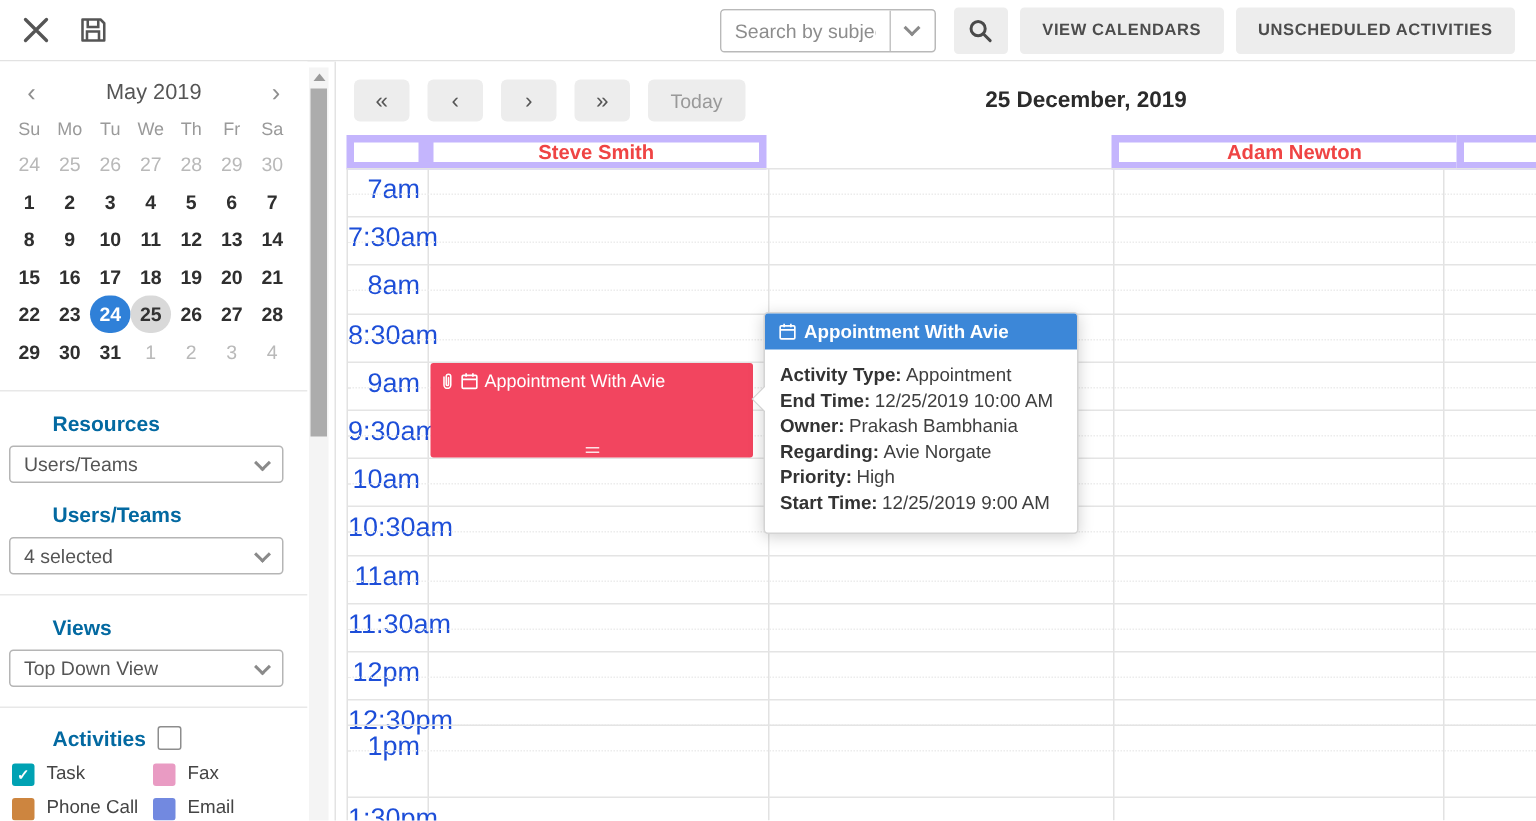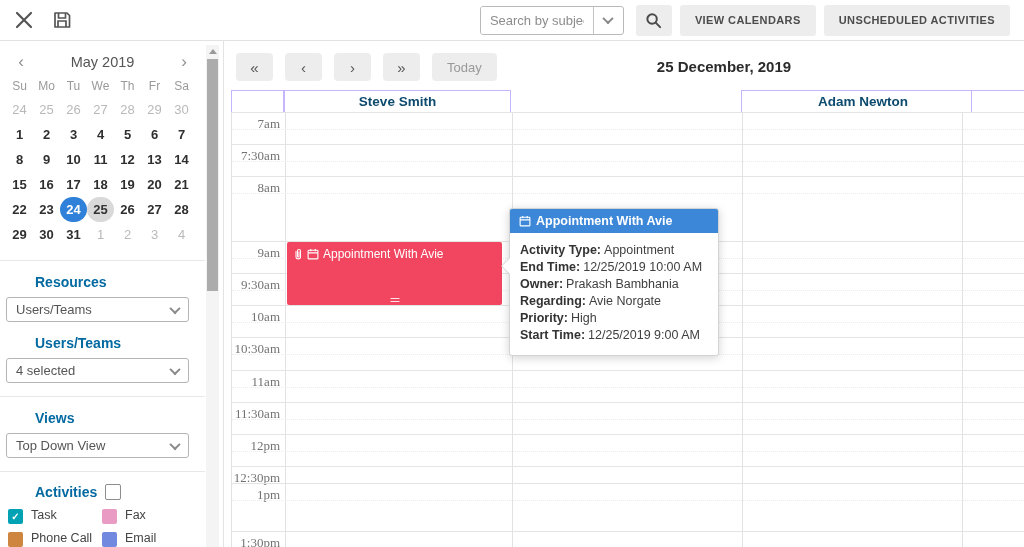--- a/index.html
+++ b/index.html
@@ -61,27 +61,27 @@
   .main { position:absolute; left:223px; top:41px; right:0; bottom:0; overflow:hidden; background:#fff;
     border-left:1px solid #e3e3e3; }
   .cal-toolbar { position:absolute; top:12px; left:12px; display:flex; gap:12px; }
   .nav-btn { width:37px; height:28px; background:#ededed; border-radius:4px; border:none; color:#555;
     font-size:15px; font-family:"Liberation Sans", sans-serif; cursor:pointer; }
   .today-btn { height:28px; padding:0 15px; background:#ededed; border-radius:4px; border:none; color:#999;
     font-size:13px; font-family:"Liberation Sans", sans-serif; cursor:pointer; }
   .cal-title { position:absolute; top:17px; left:500px; transform:translateX(-50%); font-size:15px;
     font-weight:bold; color:#2b2b2b; white-space:nowrap; }
 
-  .hcell { position:absolute; top:49px; height:23px; border:1px solid #c4b5fd; display:flex; align-items:center;
-    justify-content:center; font-size:13.5px; font-weight:bold; color:#0c4a6e; background:#fff; }
+  .hcell { position:absolute; top:49px; height:23px; border:5px solid #c4b5fd; display:flex; align-items:center;
+    justify-content:center; font-size:13.5px; font-weight:bold; color:#ef4444; background:#fff; }
 
   .grid-body { position:absolute; left:7px; top:71px; right:0; bottom:0; border-left:1px solid #e2e2e2; }
   .trow { position:absolute; left:0; right:0; height:32.2px; border-top:1px solid #e4e4e4; }
   .trow::after { content:""; position:absolute; top:16px; left:0; right:0; border-top:1px dotted #ececec; }
-  .tlabel { position:absolute; top:3px; left:0; width:48px; text-align:right; font-size:13px; color:#737373;font-family:Liberation Serif, serif; }
+  .tlabel { position:absolute; top:3px; left:0; width:48px; text-align:right; font-size:18px; color:#1d4ed8; }
   .vline { position:absolute; top:0; bottom:0; width:1px; background:#e2e2e2; }
 
   .event { position:absolute; left:55px; top:130px; width:215px; height:63px; background:#f2455f;
     border-radius:2px; color:#fff; padding:3px 5px; z-index:2; cursor:pointer; }
   .ev-time { font-size:10.5px; }
   .ev-title { font-size:12px; display:flex; align-items:center; gap:4px; margin-top:2px; }
   .ev-title svg { flex:0 0 auto; }
   .ev-handle { position:absolute; bottom:3px; left:50%; transform:translateX(-50%); width:9px; height:4px;
     border-top:1px solid rgba(255,255,255,.85); border-bottom:1px solid rgba(255,255,255,.85); }
 
@@ -289,20 +289,23 @@
     </div>
   <div class="trow" style="top: 0px;">
         <span class="tlabel">7am</span>
       </div>
       <div class="trow" style="top: 32.2px;">
         <span class="tlabel">7:30am</span>
       </div>
       <div class="trow" style="top: 64.4px;">
         <span class="tlabel">8am</span>
       </div>
+      <div class="trow" style="top: 96.6px;">
+        <span class="tlabel">8:30am</span>
+      </div>
       <div class="trow" style="top: 128.8px;">
         <span class="tlabel">9am</span>
       </div>
       <div class="trow" style="top: 161px;">
         <span class="tlabel">9:30am</span>
       </div>
       <div class="trow" style="top: 193.2px;">
         <span class="tlabel">10am</span>
       </div>
       <div class="trow" style="top: 225.4px;">

